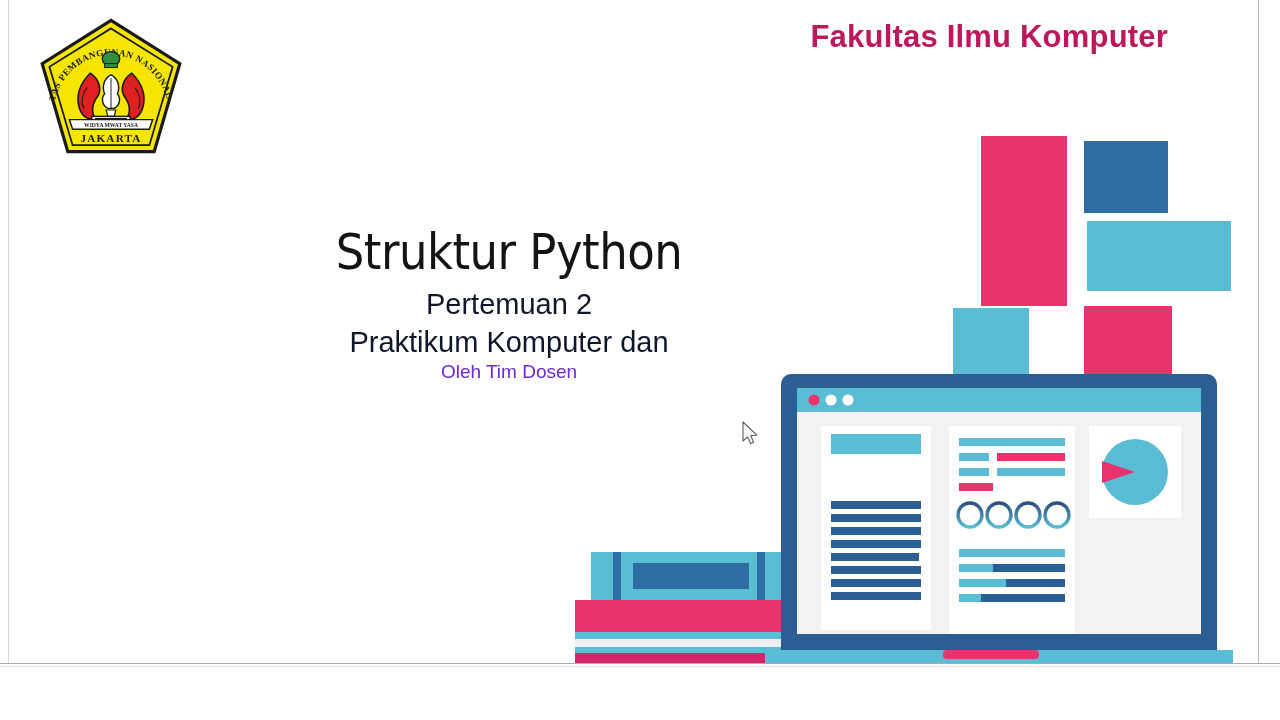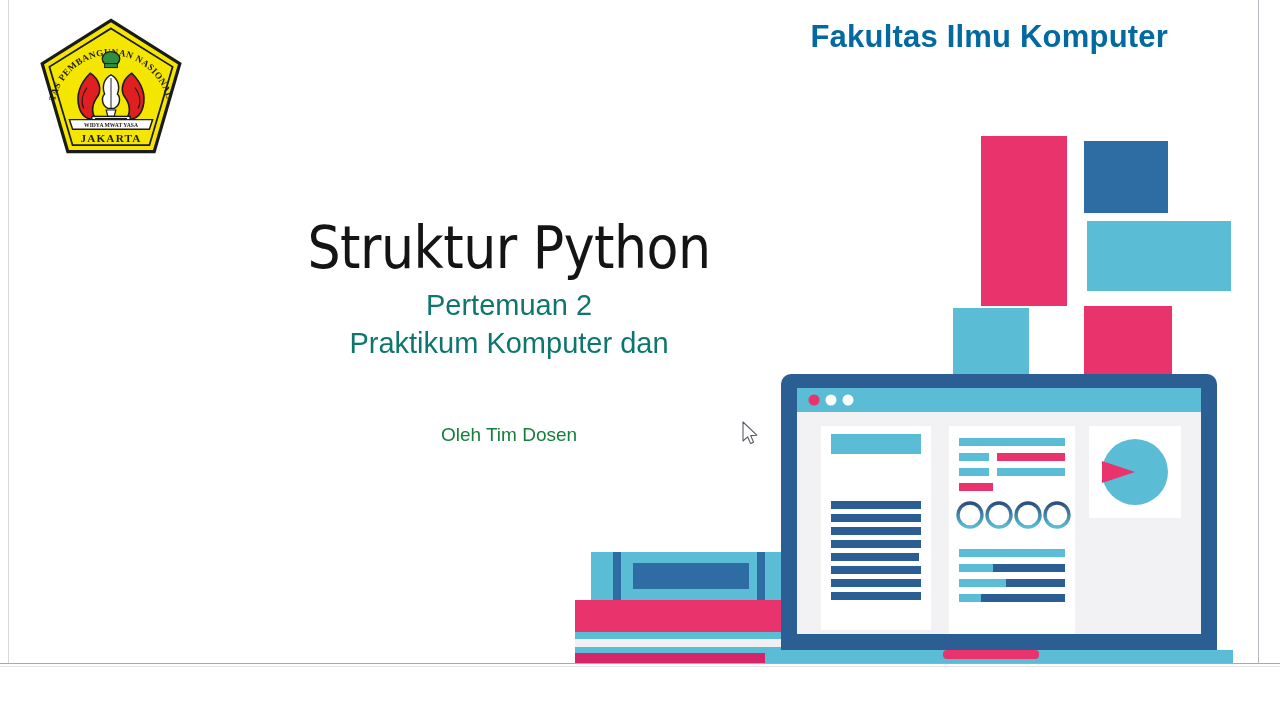--- a/index.html
+++ b/index.html
@@ -51,21 +51,21 @@
     overflow: hidden;
   }
 
   
   .header-text {
     position: absolute;
     right: 90px;
     top: 20px;
     text-align: right;
     line-height: 1.12;
-    color: #0369a1;
+    color: #be185d;
   }
   .header-line1 {
     font-size: 31px;
     font-weight: bold;
     letter-spacing: 0.2px;
     display: block;
   }
   .header-line2 {
     font-size: 31px;
     font-weight: bold;
@@ -86,40 +86,39 @@
   .title-block {
     position: absolute;
     left: 180px;
     top: 216px;
     width: 640px;
     text-align: center;
     color: #141414;
   }
   .slide-title {
     font-family: "DejaVu Sans Condensed", "Liberation Sans Narrow", "Liberation Sans", sans-serif;
-    font-size: 58px;
+    font-size: 50px;
     font-weight: normal;
     letter-spacing: -0.5px;
-    margin: 0 0 6px 0;
+    margin: 8px 0 6px 0;
     line-height: 1.12;
     white-space: nowrap;
     text-align: center;
   }
   .slide-subtitle {
     font-size: 29px;
     font-weight: normal;
     line-height: 1.3;
     margin: 0;
-    color: #0f766e;
+    color: #0f172a;
   }
   .slide-subtitle .sub-line { display: block; }
   .slide-author {
-    margin-top: 62px;
     font-size: 19px;
-    color: #15803d;
+    color: #6d28d9;
   }
 
   
   .illustration {
     position: absolute;
     left: 560px;
     top: 120px;
     width: 690px;
     height: 545px;
   }

